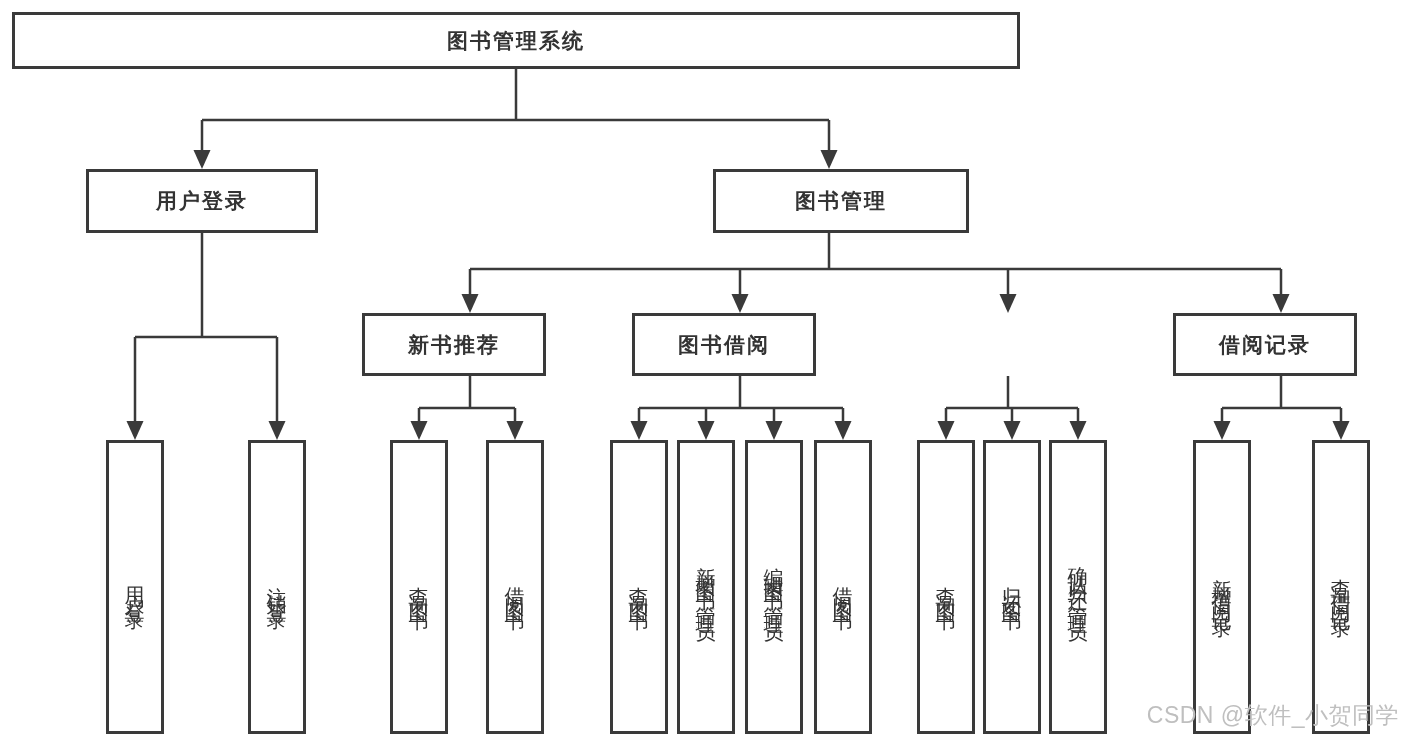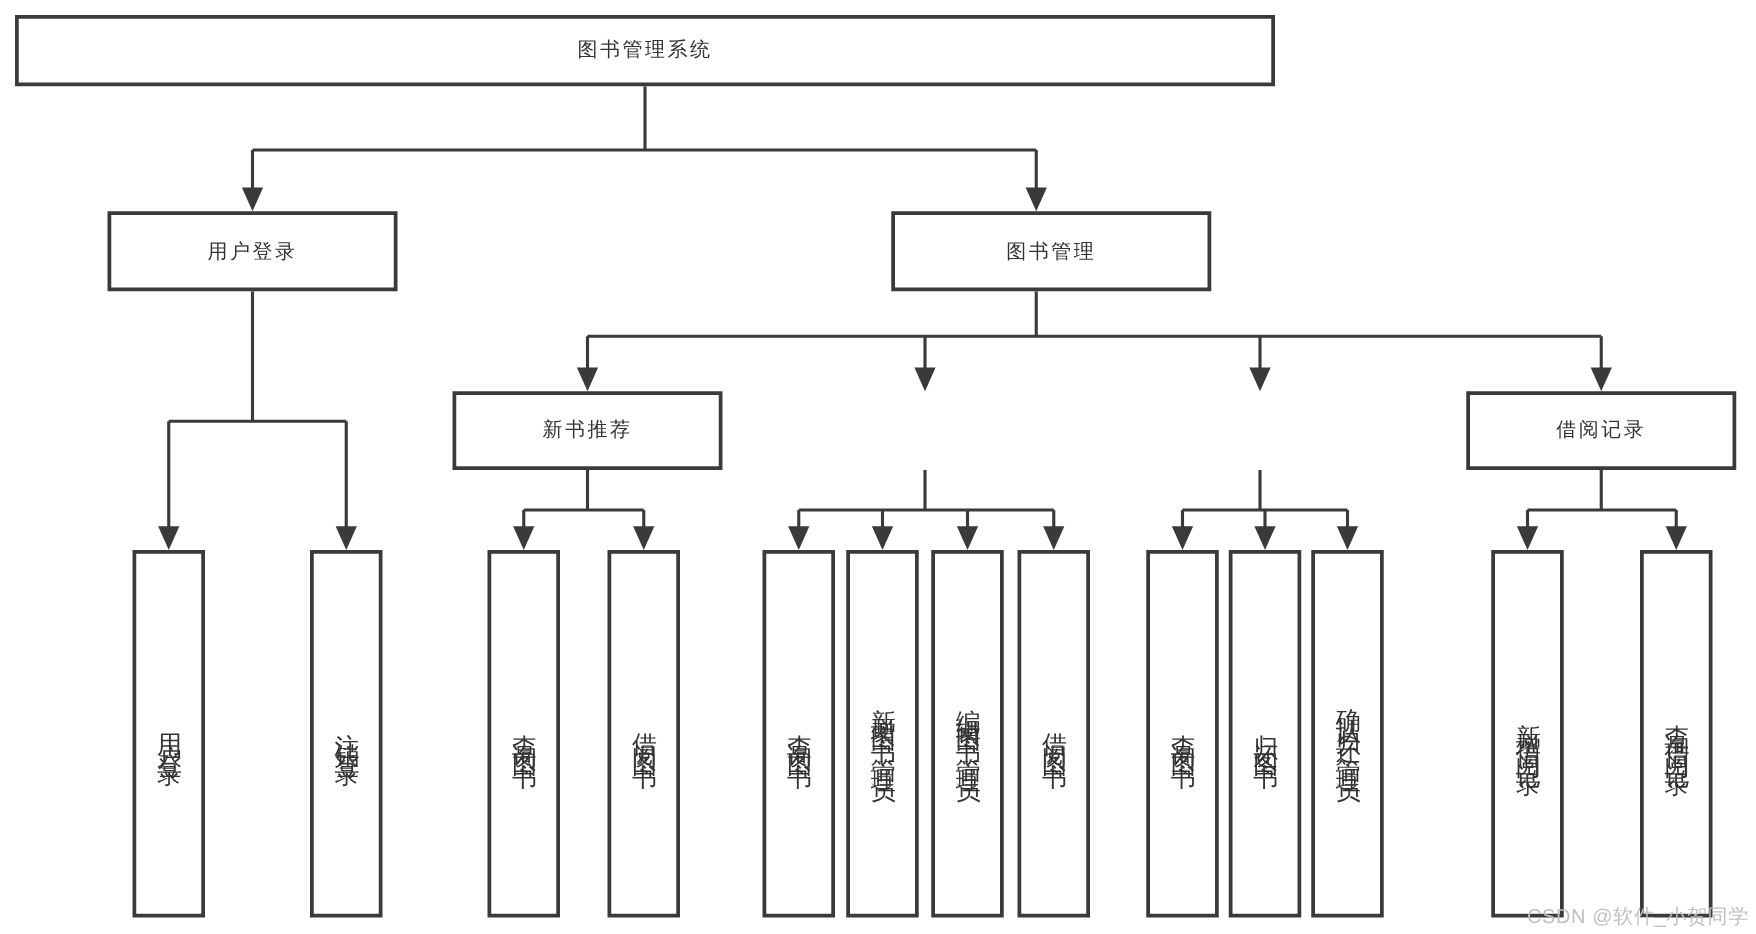--- a/index.html
+++ b/index.html
@@ -26,29 +26,30 @@
     background: #ffffff;
     border: 3px solid #3a3a3a;
     box-sizing: border-box;
     display: flex;
     align-items: center;
     justify-content: center;
     z-index: 2;
     color: #333333;
   }
   .hlabel {
-    font-size: 16px;
+    font-size: 21px;
     letter-spacing: 2px;
     white-space: nowrap;
+    font-weight: bold;
   }
   .root-box   { left: 12px;  top: 12px;  width: 1008px; height: 57px; }
   .lvl2-box   { top: 169px;  height: 64px; }
   .b-login    { left: 86px;  width: 232px; }
   .b-mgmt     { left: 713px; width: 256px; }
-  .sec-box    { top: 313px;  height: 63px; width: 216px; }
+  .sec-box    { top: 313px;  height: 63px; width: 184px; }
   .s0 { left: 362px; }
   .s1 { left: 632px; }
   .s2 { left: 900px; }
   .s3 { left: 1173px; }
   .leaf {
     top: 440px;
     height: 294px;
     width: 58px;
   }
   .vtext {
@@ -68,22 +69,22 @@
   .l-s1c  { left: 745px; }
   .l-s1d  { left: 814px; }
   .l-s2a  { left: 917px; }
   .l-s2b  { left: 983px; }
   .l-s2c  { left: 1049px; }
   .l-s3a  { left: 1193px; }
   .l-s3b  { left: 1312px; }
   #watermark {
     position: absolute;
     right: 6px;
-    bottom: 3px;
-    font-size: 16px;
+    bottom: 16px;
+    font-size: 23px;
     color: #bfbfbf;
     letter-spacing: 0.5px;
     z-index: 3;
     white-space: nowrap;
   }
   .wire { stroke: #3a3a3a; stroke-width: 2.5; fill: none; }
   .arrow { fill: #3a3a3a; stroke: none; }
 </style>
 </head>
 <body>
@@ -136,20 +137,23 @@
   <div class="box lvl2-box b-login">
     <span class="hlabel">用户登录</span>
   </div>
   <div class="box lvl2-box b-mgmt">
     <span class="hlabel">图书管理</span>
   </div>
 
   <div class="box sec-box s0">
     <span class="hlabel">新书推荐</span>
   </div>
+  <div class="box sec-box s1">
+    <span class="hlabel">图书借阅</span>
+  </div>
   <div class="box sec-box s3">
     <span class="hlabel">借阅记录</span>
   </div>
 
   <div class="box leaf l-ul0">
     <span class="vtext">用户登录</span>
   </div>
   <div class="box leaf l-ul1">
     <span class="vtext">注销登录</span>
   </div>

